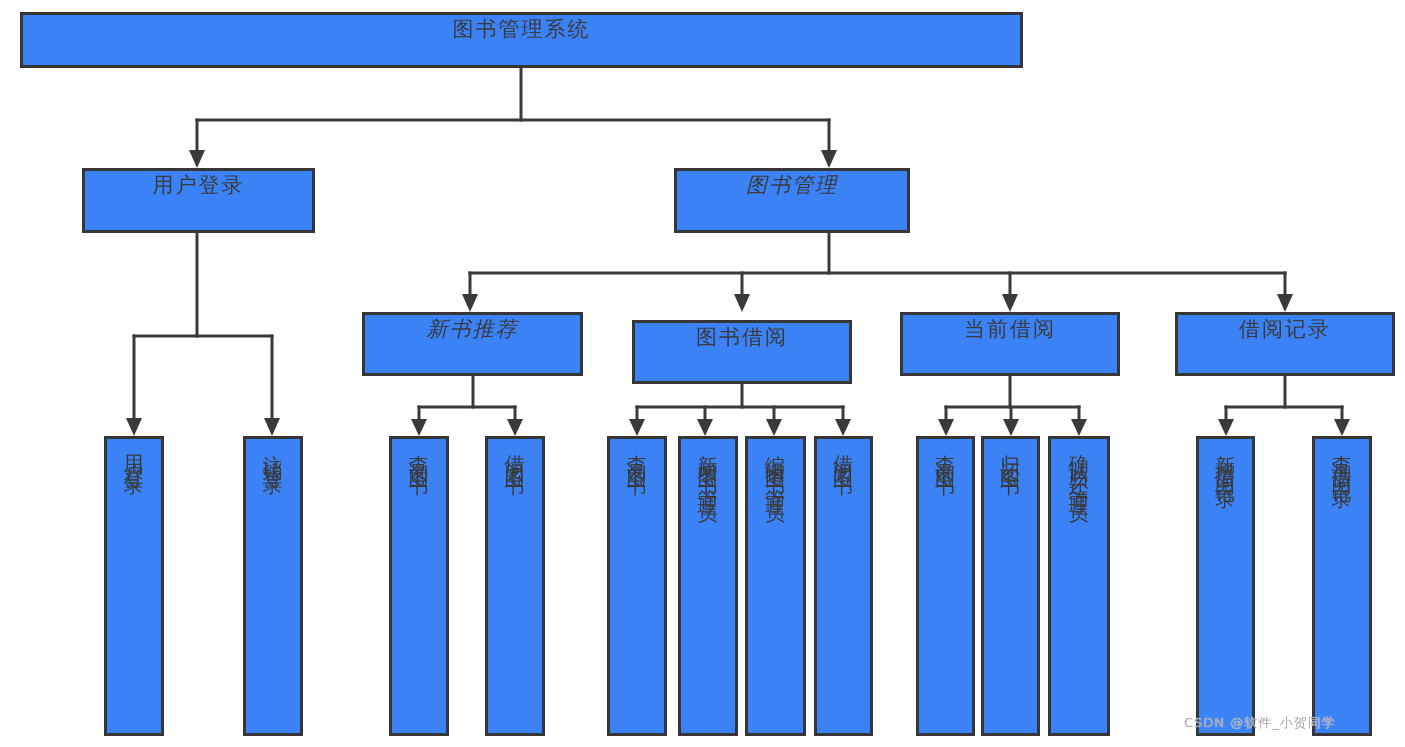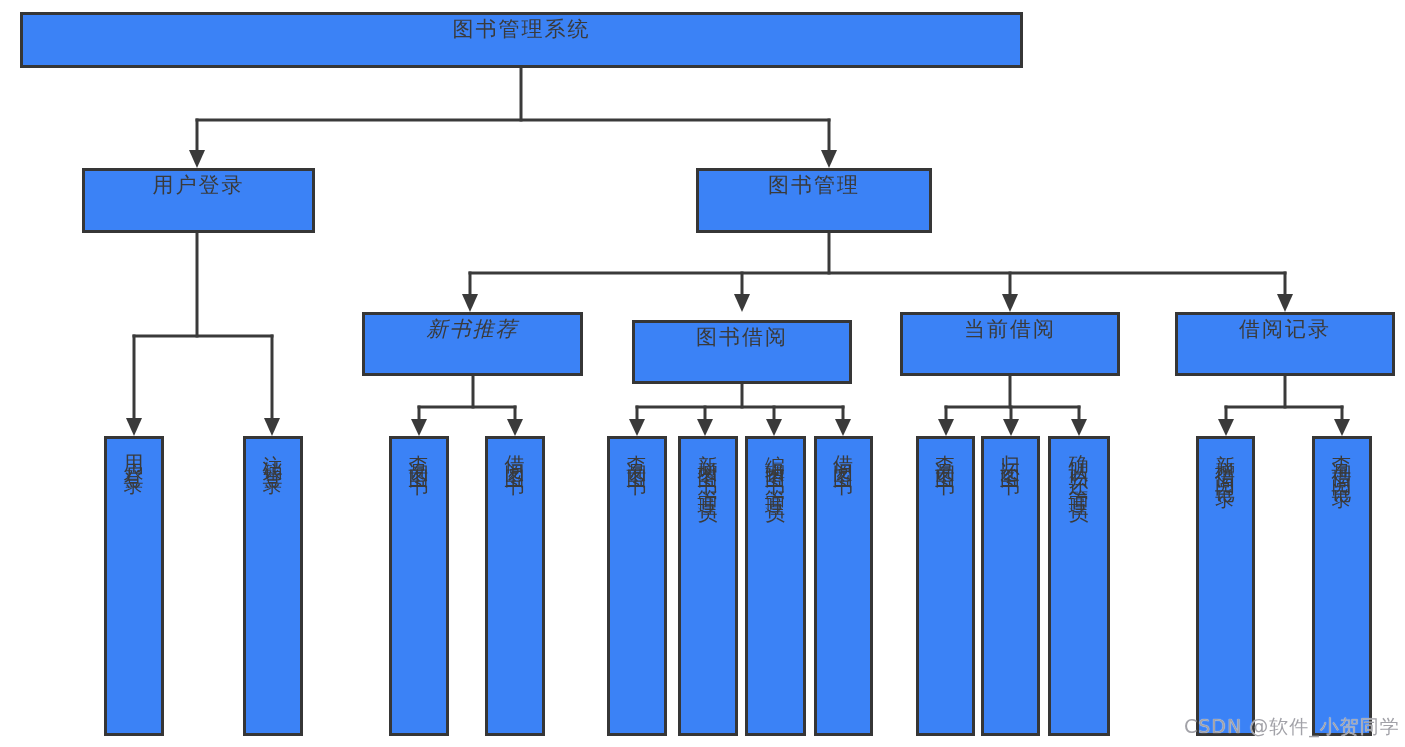--- a/index.html
+++ b/index.html
@@ -33,21 +33,21 @@
     writing-mode: vertical-rl;
     text-orientation: mixed;
     font-size: 20px;
     letter-spacing: 7px;
     line-height: 1;
     white-space: nowrap;
   }
   
   .root-box        { left: 20px;  top: 12px;  width: 1003px; height: 56px; }
   .user-login-box  { left: 82px;  top: 168px; width: 233px;  height: 65px; }
-  .book-mgmt-box   { left: 696px; top: 168px; width: 236px;  height: 65px; }
+  .book-mgmt-box   { left: 674px; top: 168px; width: 236px;  height: 65px; font-style: italic; }
   .new-book-box    { left: 362px; top: 312px; width: 221px;  height: 64px; font-style: italic; }
   .book-borrow-box { left: 632px; top: 320px; width: 220px;  height: 64px; }
   .cur-borrow-box  { left: 900px; top: 312px; width: 220px;  height: 64px; }
   .records-box     { left: 1175px;top: 312px; width: 220px;  height: 64px; }
   
   .leaf { top: 436px; height: 300px; }
   .leaf-ul-login   { left: 104px;  width: 60px; }
   .leaf-ul-logout  { left: 243px;  width: 60px; }
   .leaf-nb-query   { left: 389px;  width: 60px; }
   .leaf-nb-borrow  { left: 485px;  width: 60px; }
@@ -56,21 +56,21 @@
   .leaf-bb-edit    { left: 745px;  width: 61px; }
   .leaf-bb-borrow  { left: 814px;  width: 59px; }
   .leaf-cb-query   { left: 916px;  width: 59px; }
   .leaf-cb-return  { left: 981px;  width: 59px; }
   .leaf-cb-confirm { left: 1048px; width: 62px; }
   .leaf-br-add     { left: 1196px; width: 59px; }
   .leaf-br-query   { left: 1312px; width: 60px; }
   .watermark {
     position: absolute;
     left: 1184px; top: 714px;
-    font-size: 19px;
+    font-size: 13px;
     color: #a2a2a8;
     letter-spacing: 1px;
     text-shadow: 0 0 1px #ffffff;
     white-space: nowrap;
   }
 </style>
 </head>
 <body>
 
 <div class="canvas">

